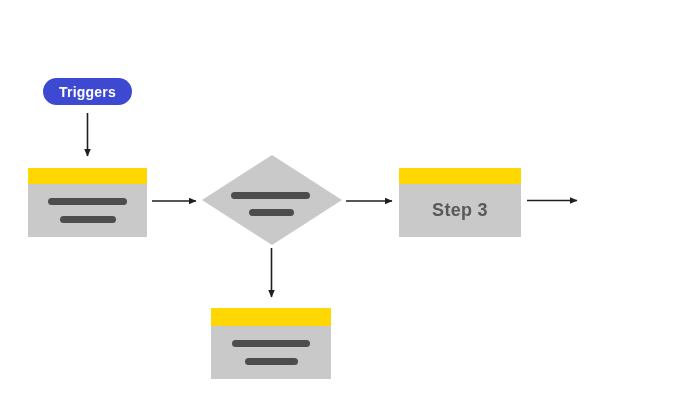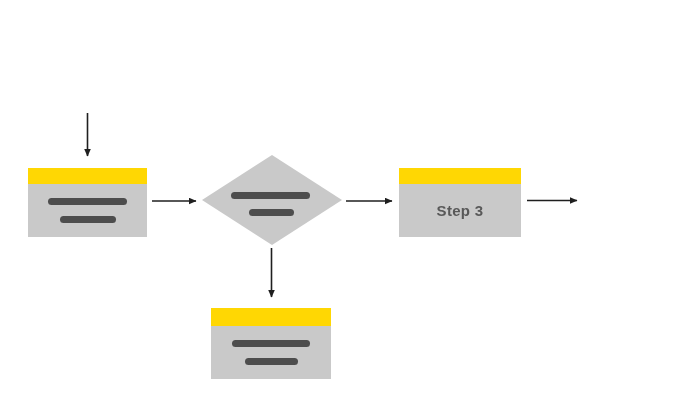--- a/index.html
+++ b/index.html
@@ -73,21 +73,21 @@
     height: 7px;
     border-radius: 4px;
     background: var(--placeholder_dark);
   }
   .w79 { width: 79px; }
   .w56 { width: 56px; }
   .w78 { width: 78px; }
   .w53 { width: 53px; }
   .w45 { width: 45px; }
   .box-label {
-    font-size: 15px;
+    font-size: 18px;
     font-weight: bold;
     color: var(--label_gray);
     letter-spacing: 0.3px;
   }
   .diamond-wrap {
     position: absolute;
     left: 202px; top: 155px;
     width: 140px; height: 90px;
     cursor: pointer;
   }
@@ -112,20 +112,23 @@
         <path d="M0,0 L8,3.5 L0,7 Z" fill="currentColor"></path>
       </marker>
     </defs>
     <line x1="87.5" y1="113" x2="87.5" y2="156" stroke="currentColor" stroke-width="1.6" marker-end="url(#ah)"></line>
     <line x1="152" y1="201" x2="196" y2="201" stroke="currentColor" stroke-width="1.6" marker-end="url(#ah)"></line>
     <line x1="346" y1="201" x2="392" y2="201" stroke="currentColor" stroke-width="1.6" marker-end="url(#ah)"></line>
     <line x1="527" y1="200.5" x2="577" y2="200.5" stroke="currentColor" stroke-width="1.6" marker-end="url(#ah)"></line>
     <line x1="271.5" y1="248" x2="271.5" y2="297" stroke="currentColor" stroke-width="1.6" marker-end="url(#ah)"></line>
   </svg>
 
+  <div class="pill pill-triggers">
+    <span>Triggers</span>
+  </div>
 
   <div class="proc-box box-step1">
     <div class="band"></div>
     <div class="box-body">
       <div class="ph-line w79"></div>
       <div class="ph-line w56"></div>
     </div>
   </div>
 
   <div class="diamond-wrap">

